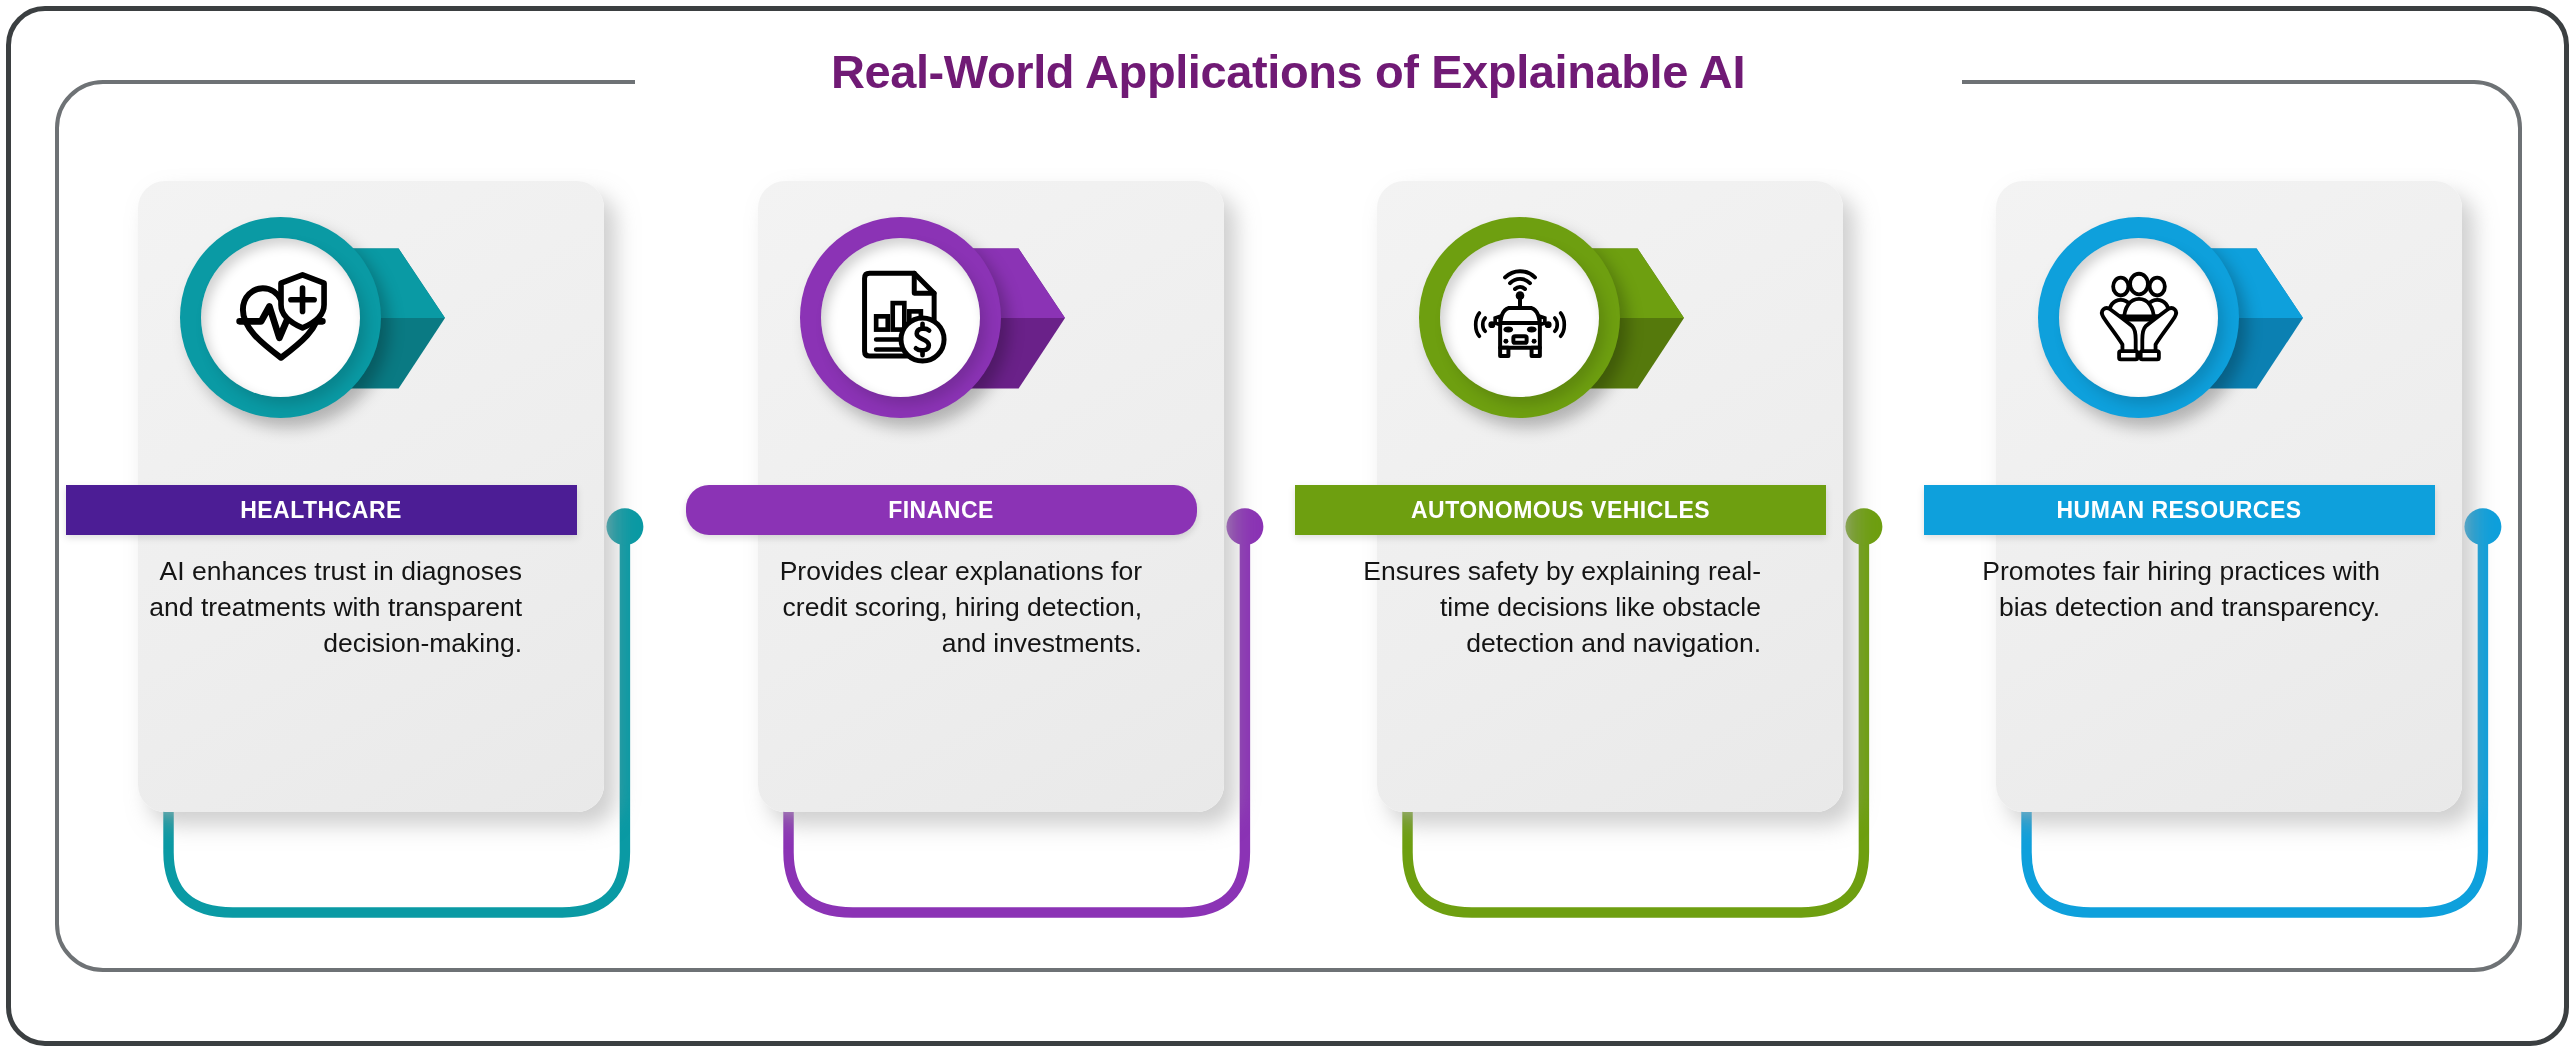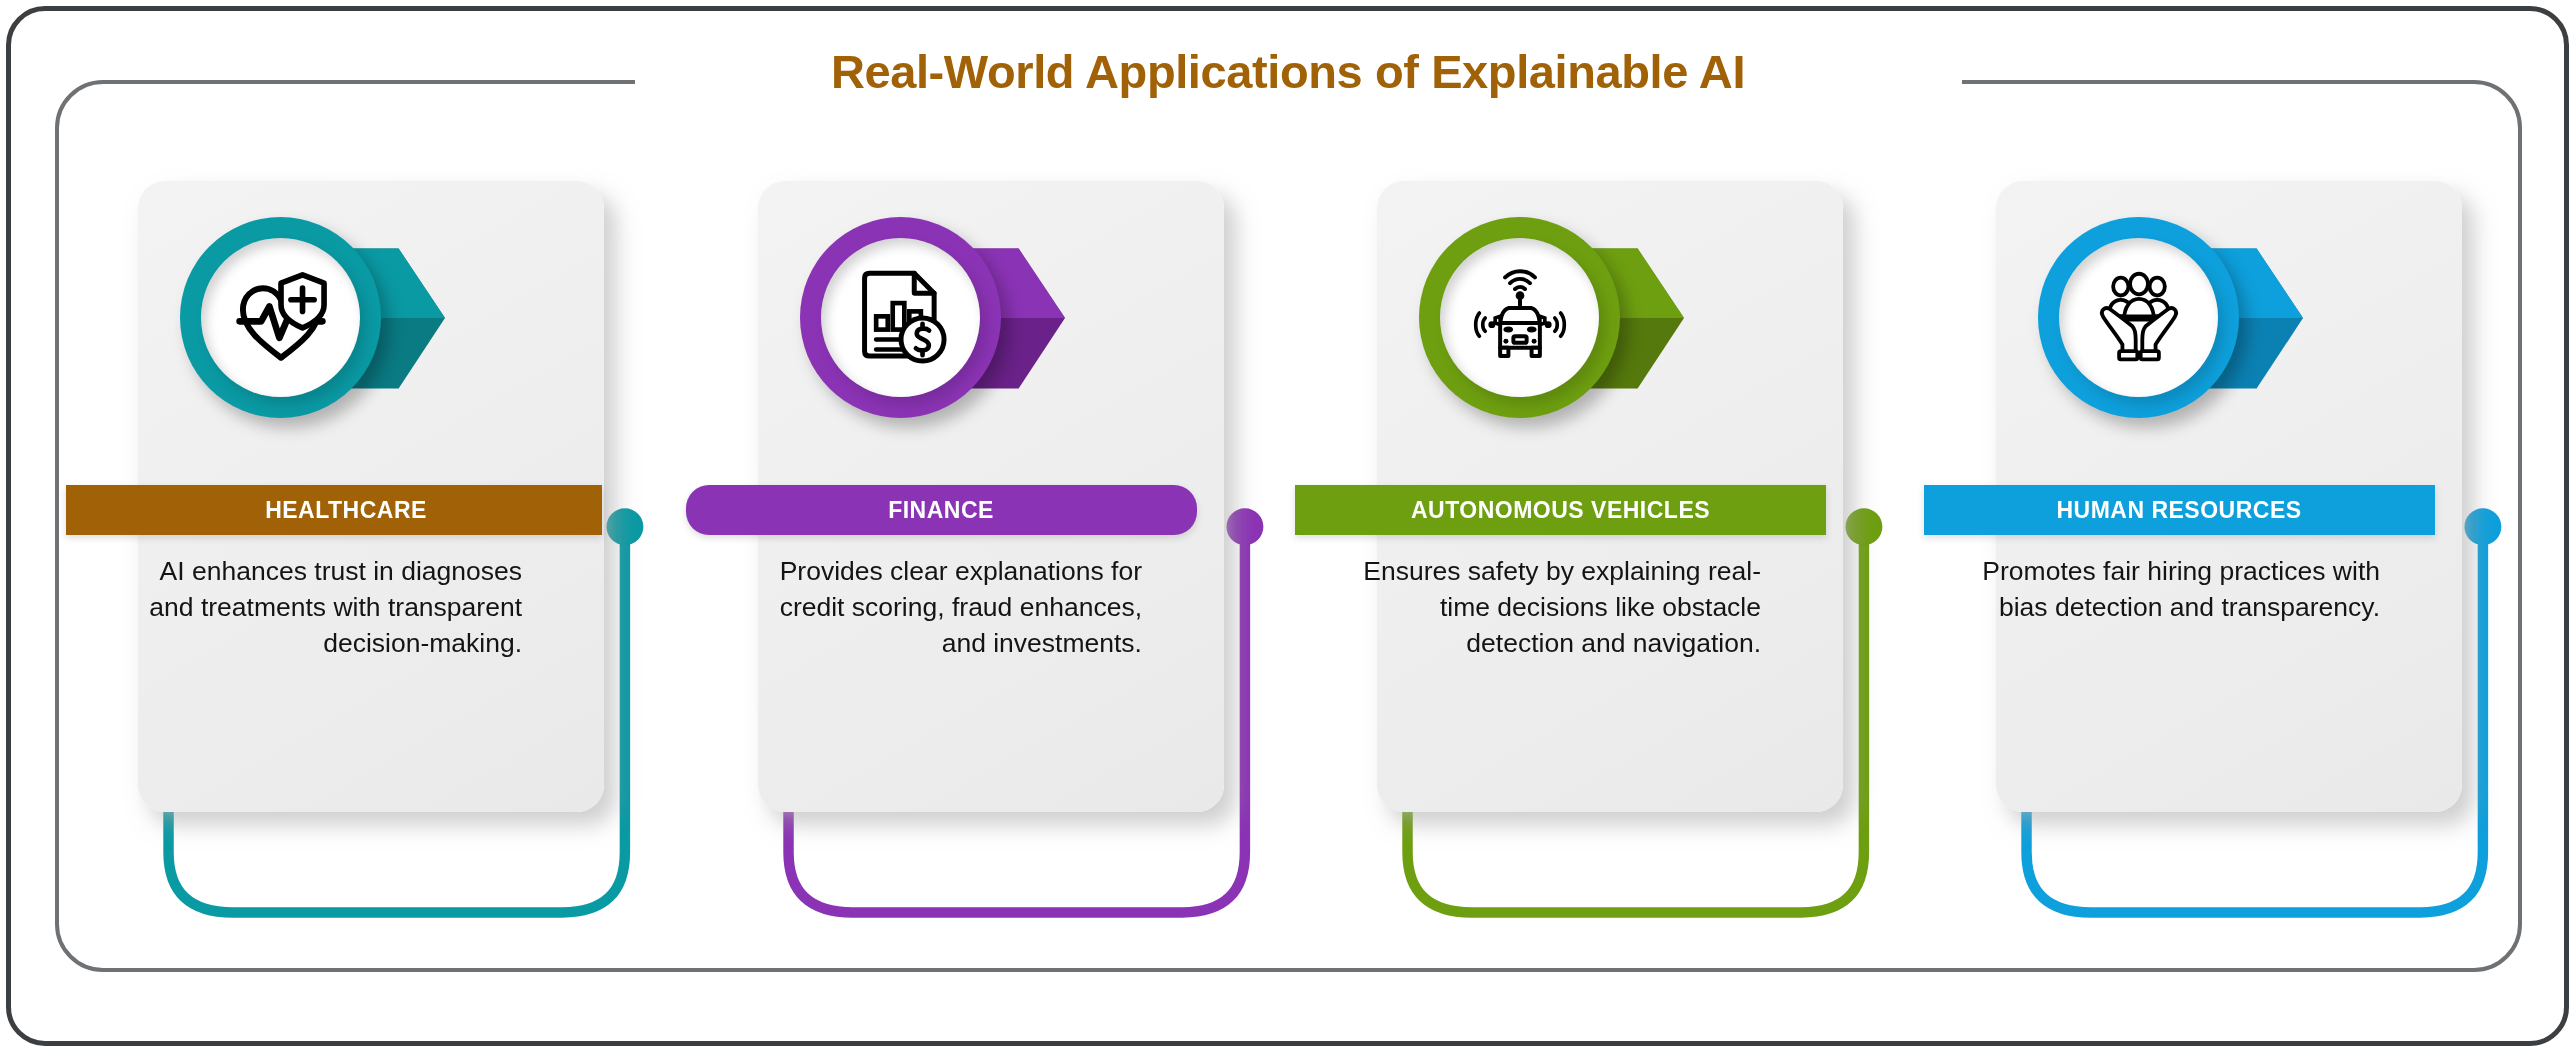--- a/index.html
+++ b/index.html
@@ -38,21 +38,21 @@
     background:#ffffff;
   }
 
   
   .title{
     position:absolute;
     left:0;right:0;top:44px;
     text-align:center;
     font-size:47px;
     font-weight:bold;
-    color:#a16207;
+    color:#701a75;
     letter-spacing:-0.4px;
     white-space:nowrap;
   }
 
   
   .cards{
     position:absolute;left:0;top:0;width:2576px;height:1053px;
   }
   .col{
     position:absolute;
@@ -182,21 +182,21 @@
         <svg class="glyph" viewBox="0 0 64 64">
           <g fill="none" stroke="#000" stroke-width="3.6" stroke-linecap="round" stroke-linejoin="round">
             <path d="M32 56 C20 47 9 38 9 27 C9 19 15 14 21 14 C26 14 30 17 32 21 C34 17 38 14 43 14 C49 14 55 19 55 27 C55 38 44 47 32 56 Z"></path>
             <path d="M7 34 L20 34 L25 25 L31 44 L37 30 L41 34 L57 34" stroke-width="4"></path>
           </g>
           <path d="M45 6 L58 11 L58 24 C58 31 52 35 45 38 C38 35 32 31 32 24 L32 11 Z" fill="#fff" stroke="#000" stroke-width="3.4" stroke-linejoin="round"></path>
           <path d="M45 14 L45 28 M38 21 L52 21" stroke="#000" stroke-width="3.4" stroke-linecap="round"></path>
         </svg>
       </div>
 
-      <div class="label-bar" style="background:#a16207;padding-left:25px;">
+      <div class="label-bar" style="background:#4c1d95;">
         <span>HEALTHCARE</span>
       </div>
 
       <div class="body-text">AI enhances trust in diagnoses and treatments with transparent decision-making.</div>
     </div>
 
     <div class="col c1">
       <svg class="connector" viewBox="0 0 860 1000">
         <path d="M 420 205 L 230 205 Q 150 205 150 285 L 150 830 Q 150 905 230 905 L 640 905 Q 718 905 718 830 L 718 430" fill="none" stroke="#8B33B5" stroke-width="13" stroke-linecap="round"></path>
         <circle cx="718" cy="425" r="23" fill="#8B33B5"></circle>
@@ -230,21 +230,21 @@
             <path d="M49 39.5 C47 37.8 41.5 37.8 41.5 41.5 C41.5 45 48.8 44.5 48.8 48.4 C48.8 52.2 43 52.2 41 50.3"></path>
             <path d="M45 35.5 L45 38.5 M45 51.5 L45 54.5"></path>
           </g>
         </svg>
       </div>
 
       <div class="label-bar" style="background:#8B33B5;">
         <span>FINANCE</span>
       </div>
 
-      <div class="body-text">Provides clear explanations for credit scoring, fraud enhances, and investments.</div>
+      <div class="body-text">Provides clear explanations for credit scoring, hiring detection, and investments.</div>
     </div>
 
     <div class="col c2">
       <svg class="connector" viewBox="0 0 860 1000">
         <path d="M 420 205 L 230 205 Q 150 205 150 285 L 150 830 Q 150 905 230 905 L 640 905 Q 718 905 718 830 L 718 430" fill="none" stroke="#6E9F10" stroke-width="13" stroke-linecap="round"></path>
         <circle cx="718" cy="425" r="23" fill="#6E9F10"></circle>
       </svg>
 
       <div class="card"></div>
 

